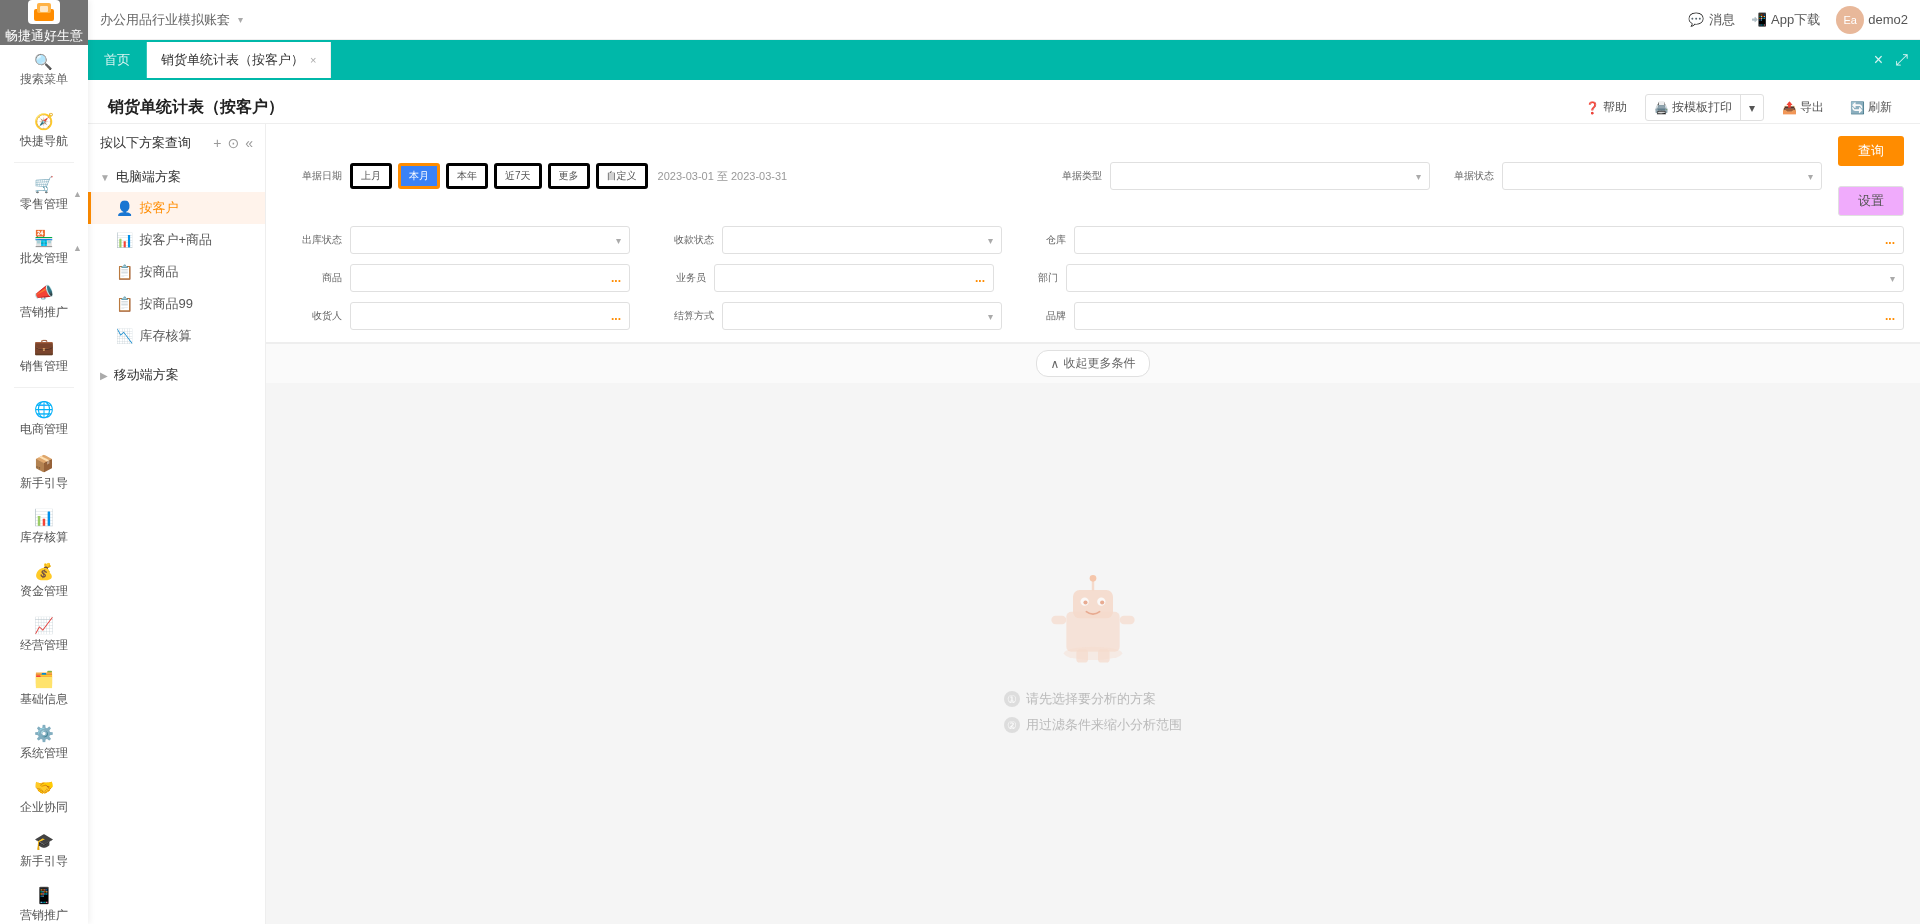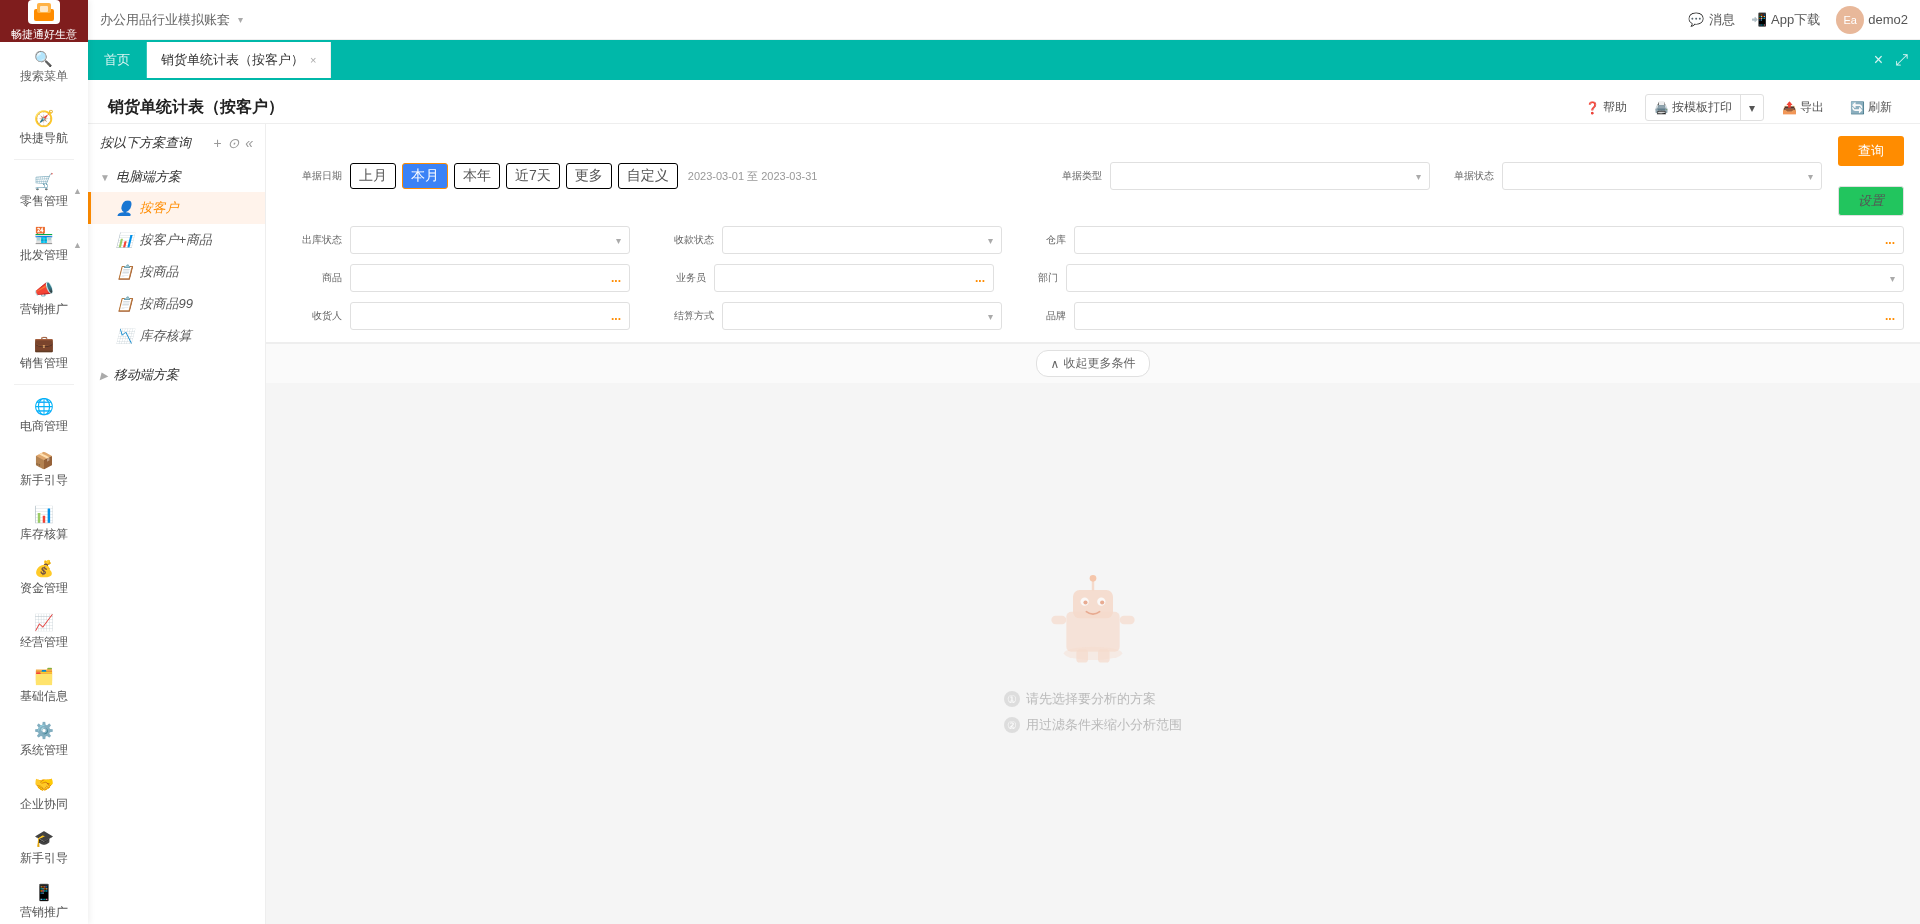--- a/index.html
+++ b/index.html
@@ -12,27 +12,27 @@
       display: flex;
       flex-direction: column;
       align-items: center;
       box-shadow: 2px 0 6px rgba(0,0,0,0.06);
       z-index: 10;
       flex-shrink: 0;
     }
     .sidebar-logo {
       width: 88px;
       height: 56px;
-      background: #7f1d1d;
+      background: #737373;
       display: flex;
       flex-direction: column;
       align-items: center;
       justify-content: center;
       color: #fff;
-      font-size: 11px;
+      font-size: 13px;
       cursor: pointer;
     }
     .sidebar-logo .logo-icon {
       width: 32px;
       height: 24px;
       background: #fff;
       border-radius: 4px;
       margin-bottom: 3px;
       display: flex;
       align-items: center;
@@ -246,21 +246,20 @@
 
     
     .left-panel {
       width: 178px;
       background: #fff;
       border-right: 1px solid #eee;
       display: flex;
       flex-direction: column;
       overflow-y: auto;
       flex-shrink: 0;
-      font-style: italic;
     }
     .left-panel-header {
       display: flex;
       align-items: center;
       justify-content: space-between;
       padding: 10px 12px 6px 12px;
       font-size: 12px;
       color: #666;
     }
     .left-panel-header .lph-title { font-weight: 500; color: #333; font-size: 13px; }
@@ -339,23 +338,23 @@
     }
 
     .date-filter {
       display: flex;
       align-items: center;
       gap: 6px;
       flex-wrap: wrap;
     }
     .date-btn {
       padding: 3px 8px;
-      border: 1px solid #000000;
+      border: 3px solid #000000;
       border-radius: 3px;
-      font-size: 14px;
+      font-size: 10px;
       cursor: pointer;
       color: #555;
       background: #fff;
     }
     .date-btn.active {
       background: #3b82f6;
       border-color: #ff8c00;
       color: #fff;
     }
     .date-range {
@@ -385,29 +384,28 @@
       background: #ff8c00;
       color: #fff;
       border: none;
       border-radius: 3px;
       padding: 6px 20px;
       font-size: 13px;
       cursor: pointer;
       white-space: nowrap;
     }
     .btn-settings {
-      background: #22c55e;
+      background: #f0abfc;
       color: #555;
       border: 1px solid #e0e0e0;
       border-radius: 3px;
       padding: 5px 14px;
       font-size: 13px;
       cursor: pointer;
       white-space: nowrap;
-      font-style: italic;
     }
 
     .filter-buttons {
       display: flex;
       flex-direction: column;
       gap: 20px;
       margin-left: 8px;
       flex-shrink: 0;
     }
 

